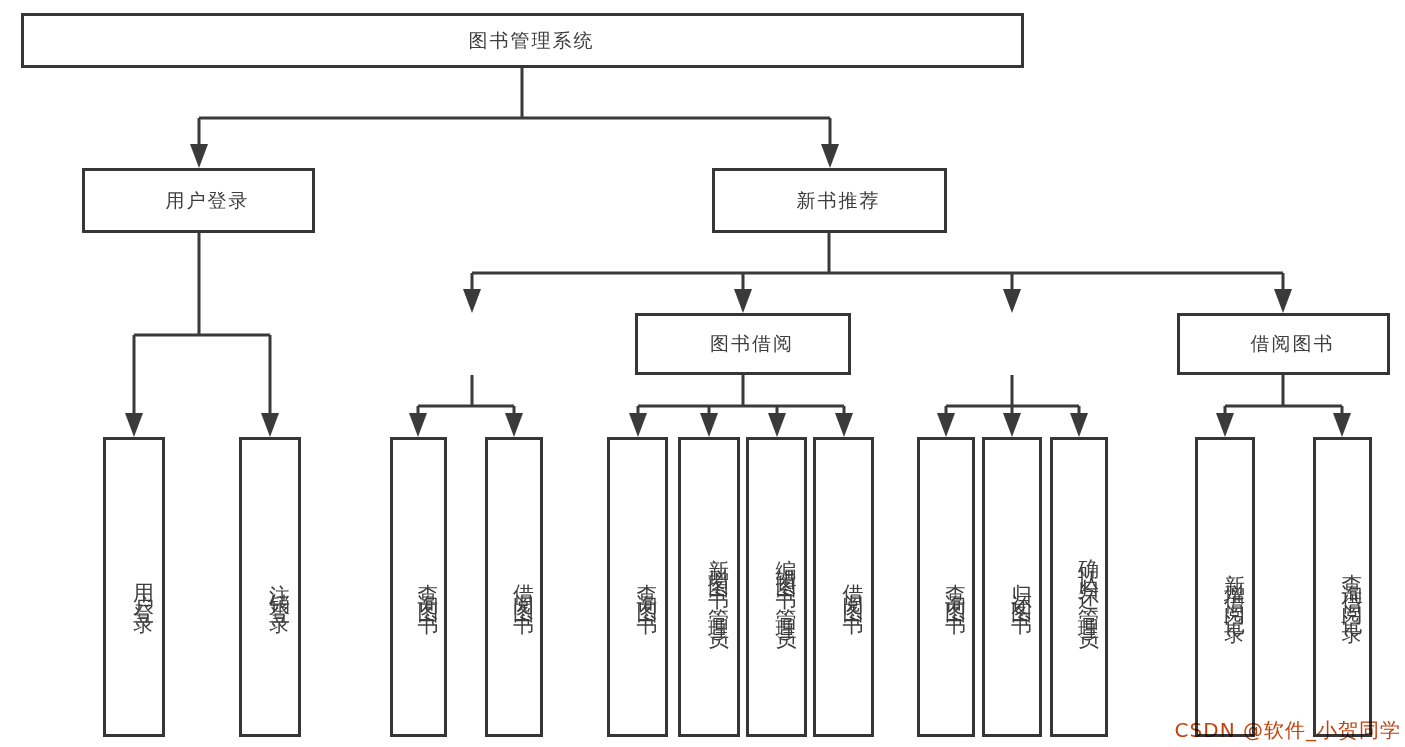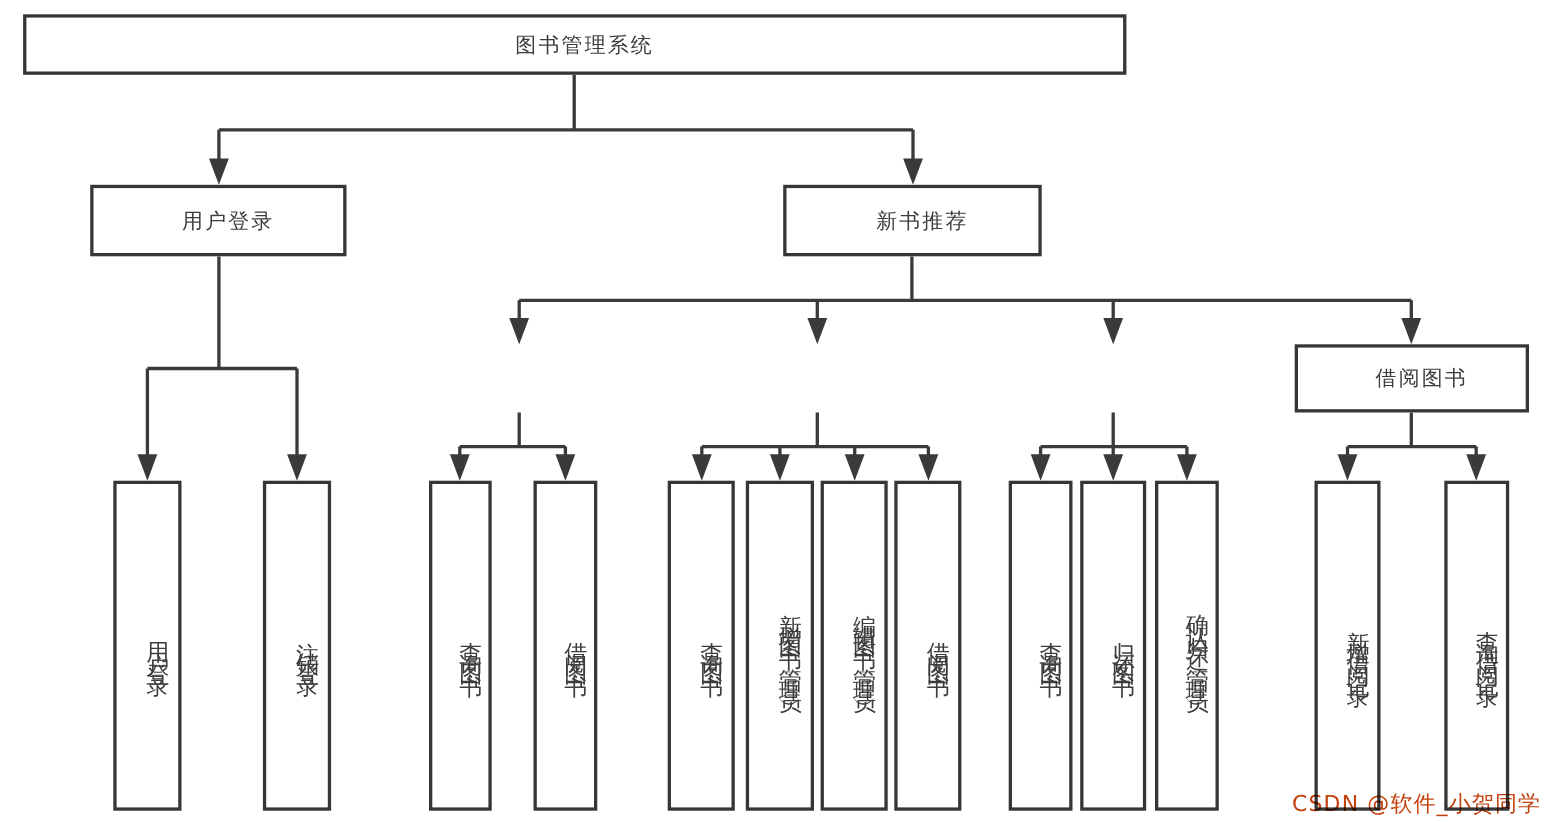--- a/index.html
+++ b/index.html
@@ -94,20 +94,23 @@
     <span>图书管理系统</span>
   </div>
 
   <div class="node h-node" style="left:82px;top:168px;width:233px;height:65px">
     <span>用户登录</span>
   </div>
   <div class="node h-node" style="left:712px;top:168px;width:235px;height:65px">
     <span>新书推荐</span>
   </div>
 
+  <div class="node h-node" style="left:635px;top:313px;width:216px;height:62px">
+    <span>图书借阅</span>
+  </div>
   <div class="node h-node" style="left:1177px;top:313px;width:213px;height:62px">
     <span>借阅图书</span>
   </div>
 
   <div class="node leaf" style="left:103px;top:437px;width:62px;height:300px">
     <span>用户登录</span>
   </div>
   <div class="node leaf" style="left:239px;top:437px;width:62px;height:300px">
     <span>注销登录</span>
   </div>

